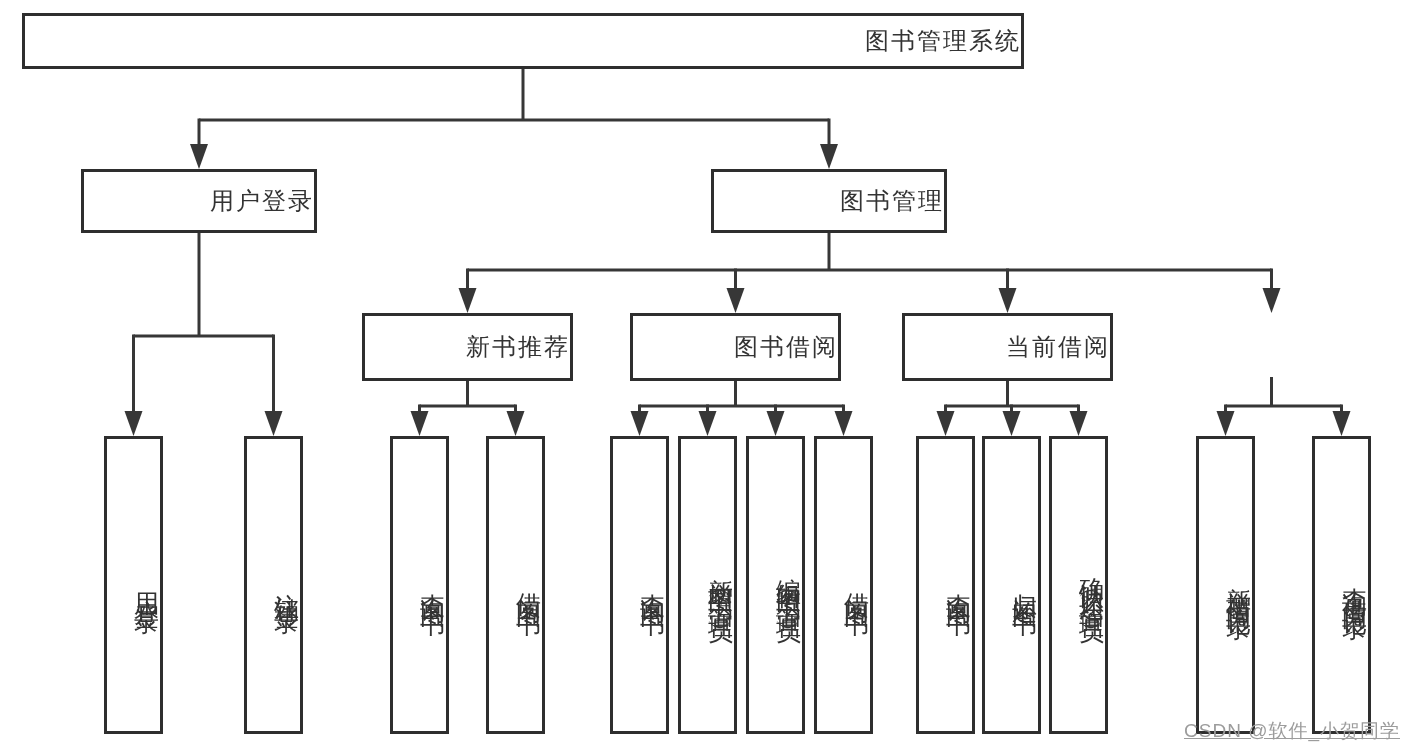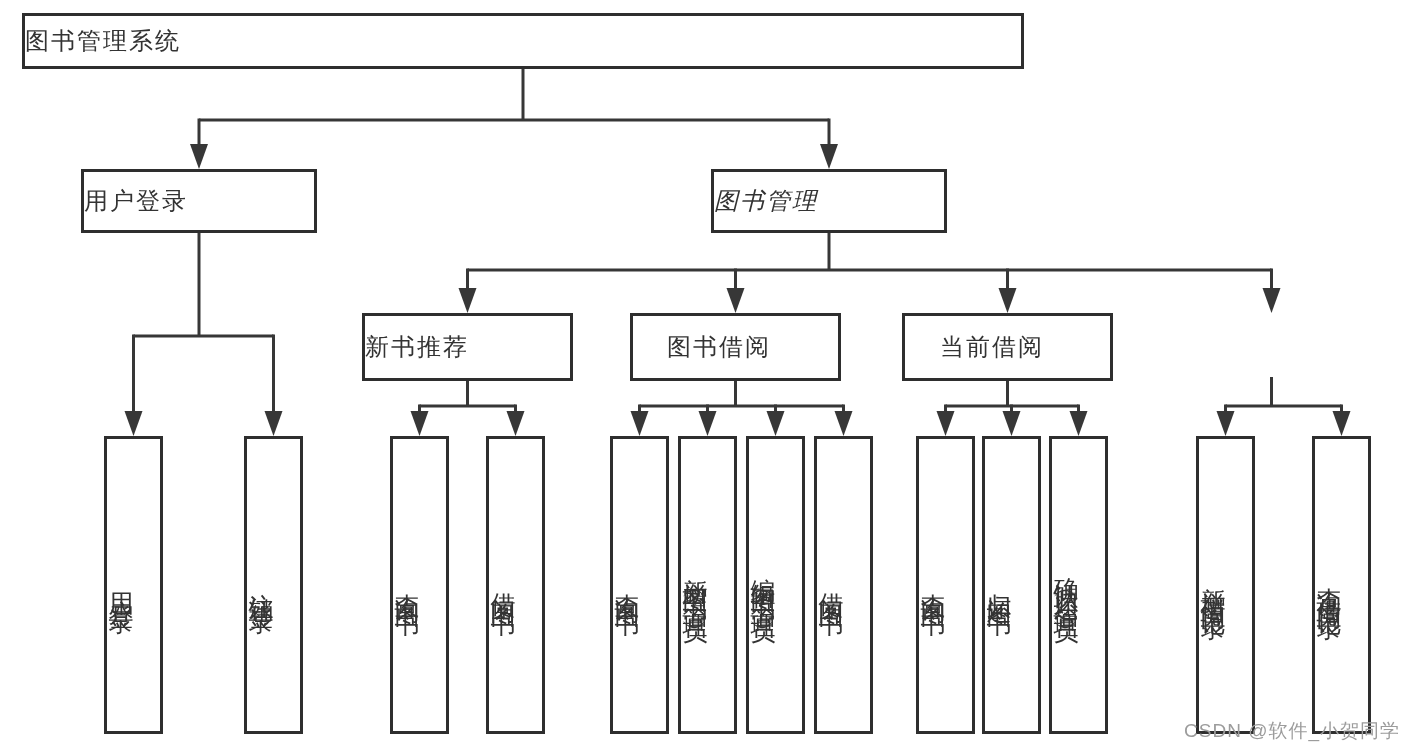--- a/index.html
+++ b/index.html
@@ -14,41 +14,41 @@
   .canvas { position: absolute; left: 0; top: 0; width: 1405px; height: 747px; }
   svg.connectors { position: absolute; left: 0; top: 0; }
   svg.connectors line { stroke: #373737; stroke-width: 3; }
   svg.connectors polygon { fill: #373737; }
   .node {
     position: absolute;
     background: #ffffff;
     border: 3px solid #2e2e2e;
     display: flex;
     align-items: center;
-    justify-content: flex-start;
+    justify-content: flex-end;
     text-align: center;
   }
   .hlabel {
     font-size: 24px;
     letter-spacing: 2px;
     white-space: nowrap;
     color: #333333;
   }
   .leaf .vlabel {
     writing-mode: vertical-rl;
     text-orientation: mixed;
     font-size: 25px;
     letter-spacing: 6px;
     line-height: 1.1;
     color: #333333;
   }
   
   .root  { left: 22px;   top: 13px;  width: 1002px; height: 56px; }
   .l2a   { left: 81px;   top: 169px; width: 236px;  height: 64px; }
-  .l2b   { left: 711px;  top: 169px; width: 236px;  height: 64px; font-style: italic; }
+  .l2b   { left: 711px;  top: 169px; width: 236px;  height: 64px; }
   .l3    { top: 313px; width: 211px; height: 68px; }
   .l3a   { left: 362px; }
   .l3b   { left: 630px; padding-left: 34px; }
   .l3c   { left: 902px; padding-left: 35px; }
   .l3d   { left: 1166px; }
   .leaf  { top: 436px; width: 59px; height: 298px; }
   .lf-a1 { left: 104px; }  .lf-a2 { left: 244px; }
   .lf-b1 { left: 390px; }  .lf-b2 { left: 486px; }
   .lf-c1 { left: 610px; }  .lf-c2 { left: 678px; }
   .lf-c3 { left: 746px; }  .lf-c4 { left: 814px; }
@@ -56,20 +56,21 @@
   .lf-d3 { left: 1049px; }
   .lf-e1 { left: 1196px; } .lf-e2 { left: 1312px; }
   .watermark {
     position: absolute;
     right: 5px;
     bottom: 3px;
     font-size: 19px;
     letter-spacing: 1px;
     color: #9c9c9c;
     white-space: nowrap;
+    text-decoration: underline;
   }
 </style>
 </head>
 <body>
 
 <div class="canvas">
 
   <svg class="connectors" width="1405" height="747" viewBox="0 0 1405 747">
 
     <line x1="523" y1="69" x2="523" y2="120"></line>

